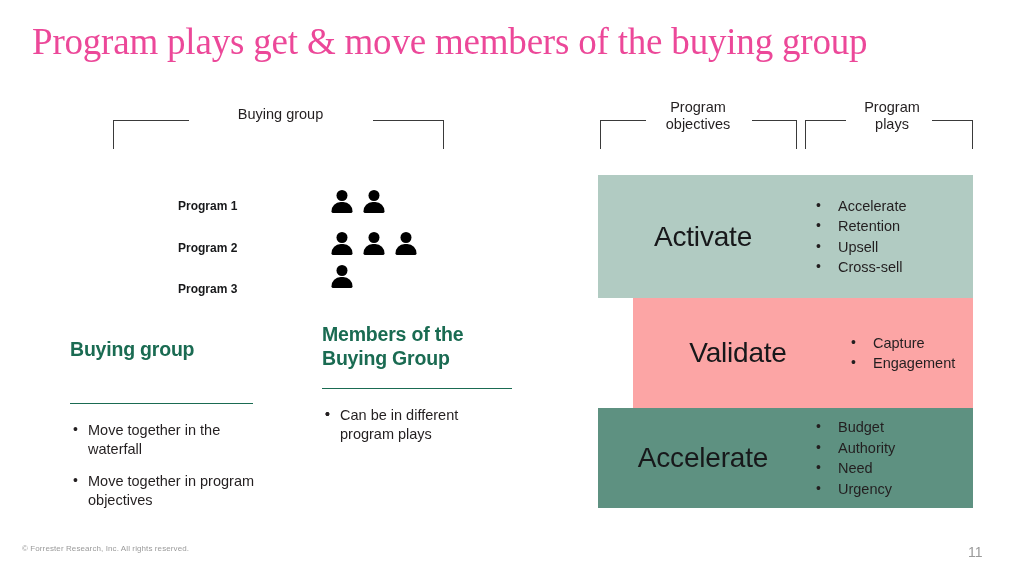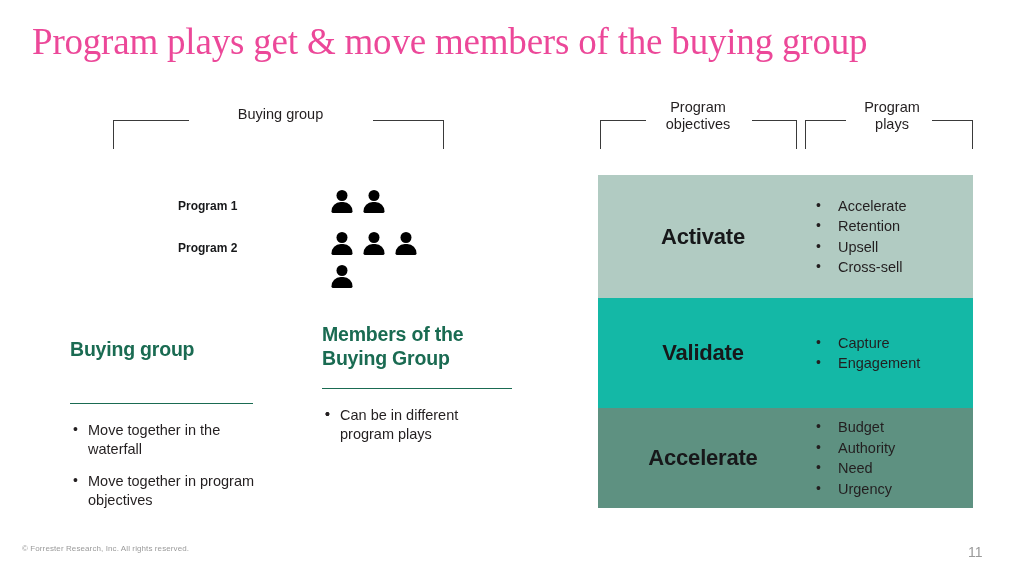--- a/index.html
+++ b/index.html
@@ -147,22 +147,22 @@
   }
   .stack-row {
     position: relative;
     display: flex;
     align-items: center;
     box-sizing: border-box;
   }
   .stack-name {
     width: 210px;
     text-align: center;
-    font-size: 22px;
-    font-weight: bold;
+    font-size: 28px;
+    font-weight: normal;
     color: #17181a;
     letter-spacing: -0.2px;
   }
   .stack-list {
     list-style: none;
     margin: 0;
     padding: 0;
     flex: 1 1 auto;
   }
   .stack-list li {
@@ -254,20 +254,21 @@
           <i class="body"></i>
         </span>
       <span class="person">
           <i class="head"></i>
           <i class="body"></i>
         </span>
     </div>
   </div>
 
   <div class="program-row" style="left:135px; top:274px; width:300px;">
+    <div class="program-label">Program 3</div>
     <div class="people" style="left:195px; top:-9px;">
       <span class="person">
           <i class="head"></i>
           <i class="body"></i>
         </span>
     </div>
   </div>
 
   <div class="col" style="left:70px; top:337px; width:185px;">
     <div class="col-heading">
@@ -320,21 +321,21 @@
           <span class="bul">•</span>
           <span>Upsell</span>
         </li>
         <li>
           <span class="bul">•</span>
           <span>Cross-sell</span>
         </li>
       </ul>
     </div>
 
-    <div class="stack-row" style="height:110px; background:#14b8a6;">
+    <div class="stack-row" style="height:110px; background:#fca5a5;margin-left:35px;">
       <div class="stack-name">Validate</div>
       <ul class="stack-list">
         <li>
           <span class="bul">•</span>
           <span>Capture</span>
         </li>
         <li>
           <span class="bul">•</span>
           <span>Engagement</span>
         </li>

